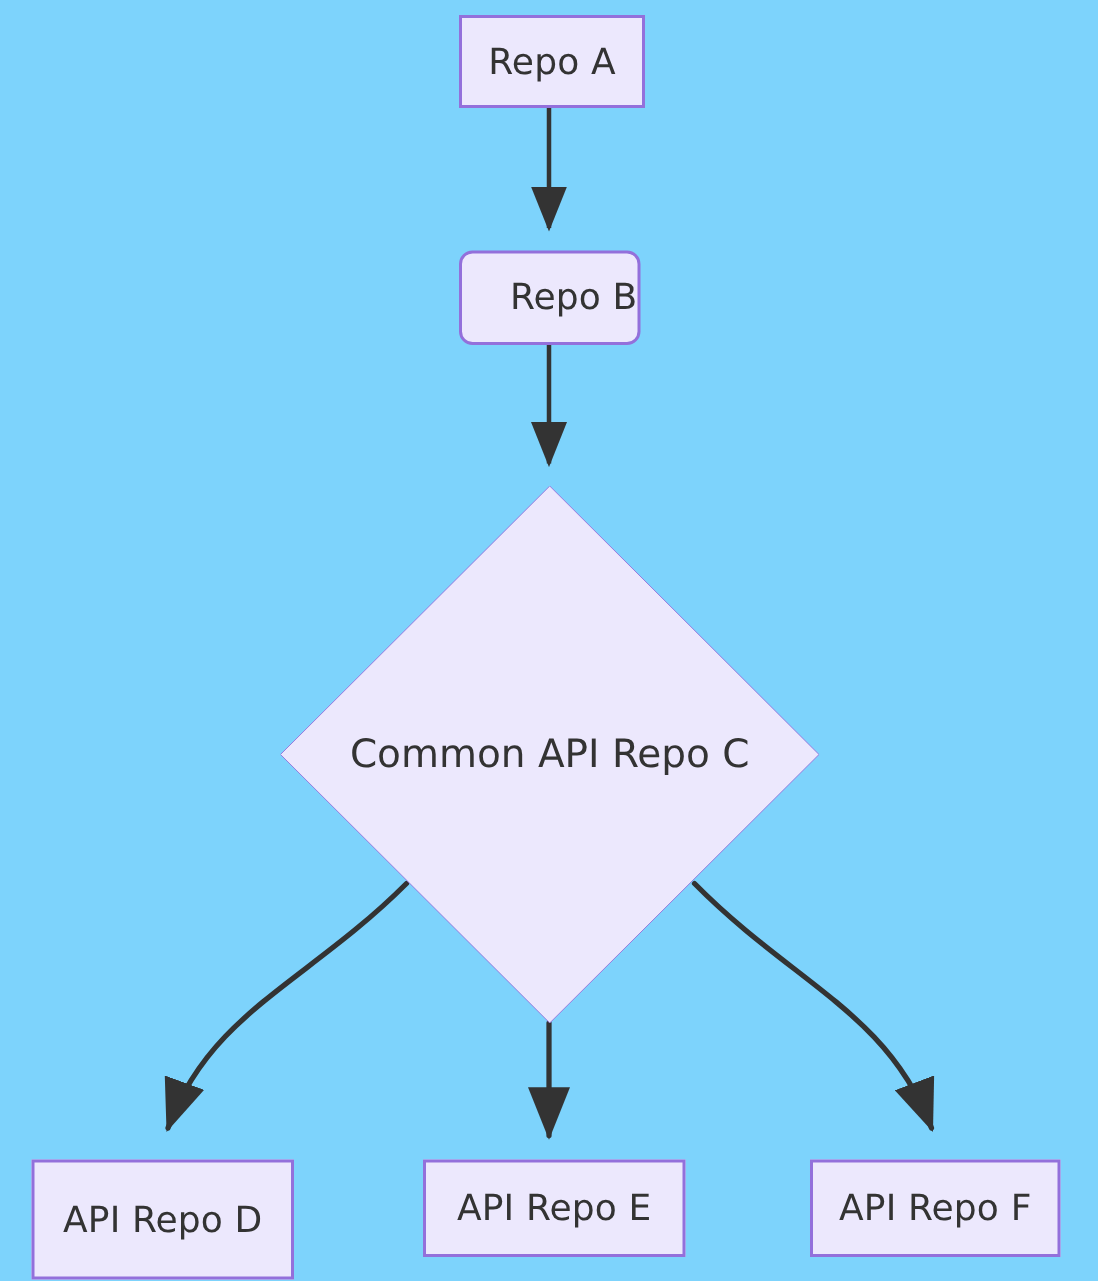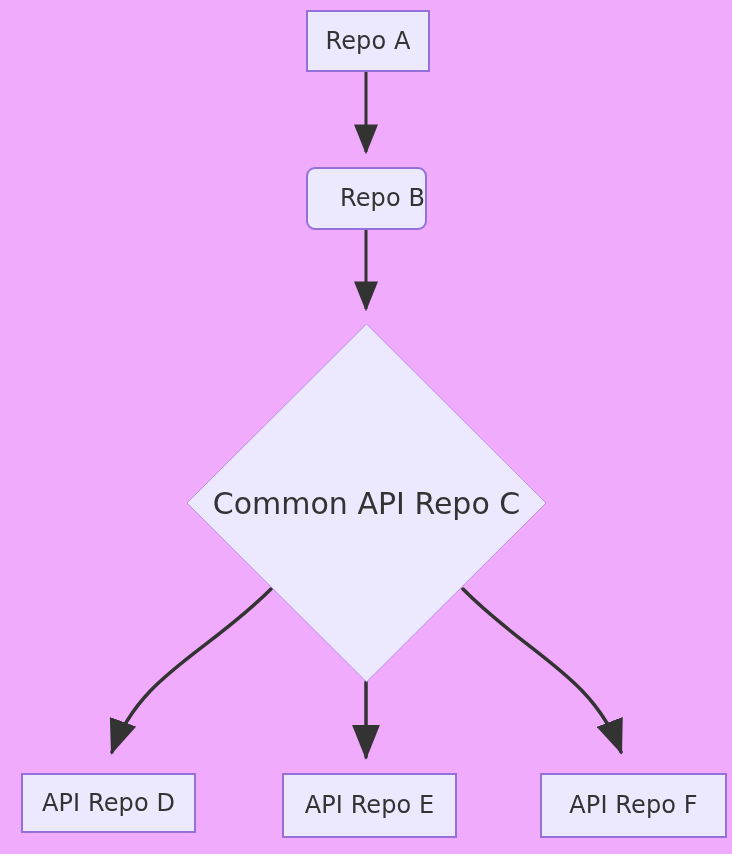--- a/index.html
+++ b/index.html
@@ -59,29 +59,29 @@
     position: absolute;
     left: 0;
     top: 0;
     width: 100%;
     height: 100%;
   }
   .diamond-label {
     position: relative;
     z-index: 2;
     color: #333333;
-    font-size: 30px;
+    font-size: 26px;
     white-space: nowrap;
     font-family: "DejaVu Sans", "Liberation Sans", sans-serif;
   }
 </style>
 </head>
 <body>
 
-<div id="diagram-root" style="width: 732px; height: 854px; background: #f0abfc;">
+<div id="diagram-root" style="width: 732px; height: 854px; background: #7dd3fc;">
 
   <svg id="edge-layer" viewBox="0 0 732 854" width="732" height="854" xmlns="http://www.w3.org/2000/svg">
     <defs>
       <marker id="arrowhead" markerWidth="10" markerHeight="8" refX="9.2" refY="4" orient="auto" markerUnits="strokeWidth">
         <path d="M 0 0 L 10 4 L 0 8 z" fill="#333333"></path>
       </marker>
     </defs>
 
     <path fill="none" stroke="#333333" stroke-width="3" marker-end="url(#arrowhead)" d="M 366 72 L 366 152"></path>
 
@@ -102,25 +102,25 @@
     <span class="node-label">Repo B</span>
   </div>
 
   <div class="diamond-wrap" id="node-C" style="left: 187px; top: 324px; width: 359px; height: 358px;">
     <svg class="diamond-shape" viewBox="0 0 100 100" preserveAspectRatio="none" xmlns="http://www.w3.org/2000/svg">
       <polygon points="50,0 100,50 50,100 0,50" fill="#ECE8FD" stroke="#9370DB" stroke-width="0.6" vector-effect="non-scaling-stroke"></polygon>
     </svg>
     <span class="diamond-label">Common API Repo C</span>
   </div>
 
-  <div class="node" id="node-D" style="left: 21px; top: 773px; width: 175px; height: 60px;">
+  <div class="node" id="node-D" style="left: 21px; top: 773px; width: 175px; height: 80px;">
     <span class="node-label">API Repo D</span>
   </div>
 
   <div class="node" id="node-E" style="left: 282px; top: 773px; width: 175px; height: 65px;">
     <span class="node-label">API Repo E</span>
   </div>
 
-  <div class="node" id="node-F" style="left: 540px; top: 773px; width: 187px; height: 65px;">
+  <div class="node" id="node-F" style="left: 540px; top: 773px; width: 167px; height: 65px;">
     <span class="node-label">API Repo F</span>
   </div>
 
 </div>
 
 </body></html>

